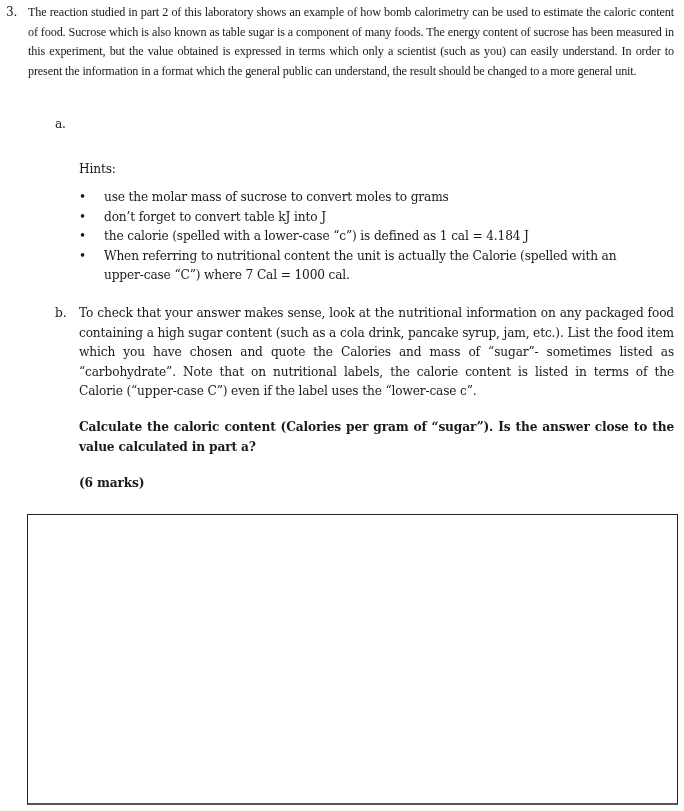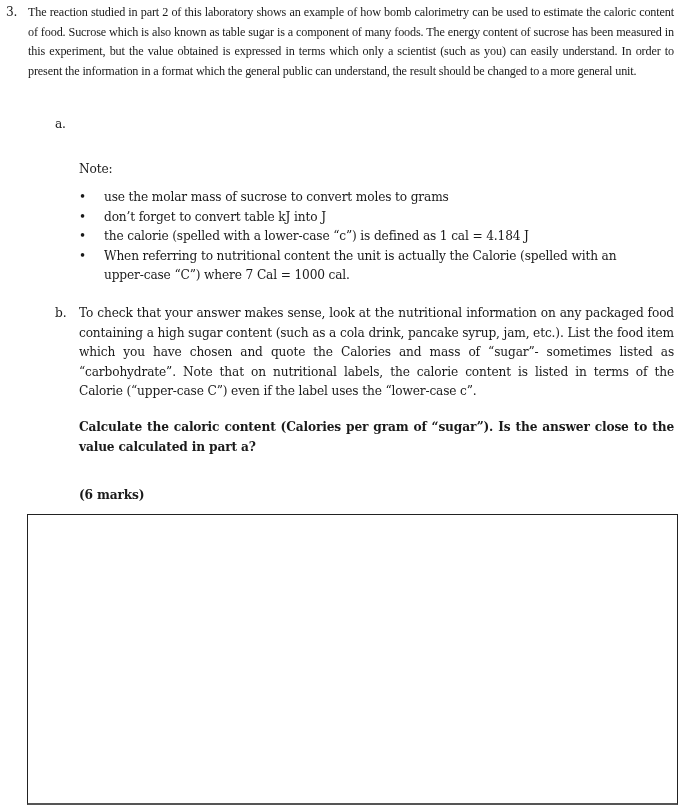--- a/index.html
+++ b/index.html
@@ -20,39 +20,39 @@
     .part-body { position: absolute; line-height: 19.6px; text-align: justify; }
     .part-a-marker { left: 55px; top: 115px; }
     .part-a-body { left: 79px; top: 115px; width: 576px; text-align: left; }
     .hints-label { position: absolute; left: 79px; top: 160px; line-height: 19.6px; }
     .hint-list { position: absolute; left: 79px; top: 188px; width: 580px; margin: 0; padding: 0; list-style: none; }
     .hint-item { position: relative; padding-left: 25px; line-height: 19.6px; }
     .hint-bullet { position: absolute; left: 0; top: 0; font-size: 12px; }
     .part-b-marker { left: 55px; top: 304px; }
     .part-b-body { left: 79px; top: 304px; width: 595px; }
     .part-b-calc { position: absolute; left: 79px; top: 418px; width: 595px; line-height: 19.6px; text-align: justify; font-weight: bold; }
-    .marks { position: absolute; left: 79px; top: 486px; line-height: 19.6px; font-weight: bold; }
+    .marks { position: absolute; left: 79px; top: 474px; line-height: 19.6px; font-weight: bold; }
     .answer-box {
       position: absolute; left: 27px; top: 514px; width: 651px; height: 291px;
       border: 1px solid #222; border-bottom: 2px solid #555; background: #fff;
       box-sizing: border-box;
     }
     sup { font-size: 8px; line-height: 0; vertical-align: 4px; }
   </style>
 </head>
 <body>
 
 <div class="page">
 
   <span class="q-num">3.</span>
   <div class="q-body">The reaction studied in part 2 of this laboratory shows an example of how bomb calorimetry can be used to estimate the caloric content of food.  Sucrose which is also known as table sugar is a component of many foods.  The energy content of sucrose has been measured in this experiment, but the value obtained is expressed in terms which only a scientist (such as you) can easily understand.  In order to present the information in a format which the general public can understand, the result should be changed to a more general unit.</div>
 
   <span class="part-marker part-a-marker">a.</span>
 
-  <div class="hints-label">Note:</div>
+  <div class="hints-label">Hints:</div>
 
   <ul class="hint-list">
     <li class="hint-item">
       <span class="hint-bullet">•</span>
       <span>use the molar mass of sucrose to convert moles to grams</span>
     </li>
     <li class="hint-item">
       <span class="hint-bullet">•</span>
       <span>don’t forget to convert table kJ into J</span>
     </li>

